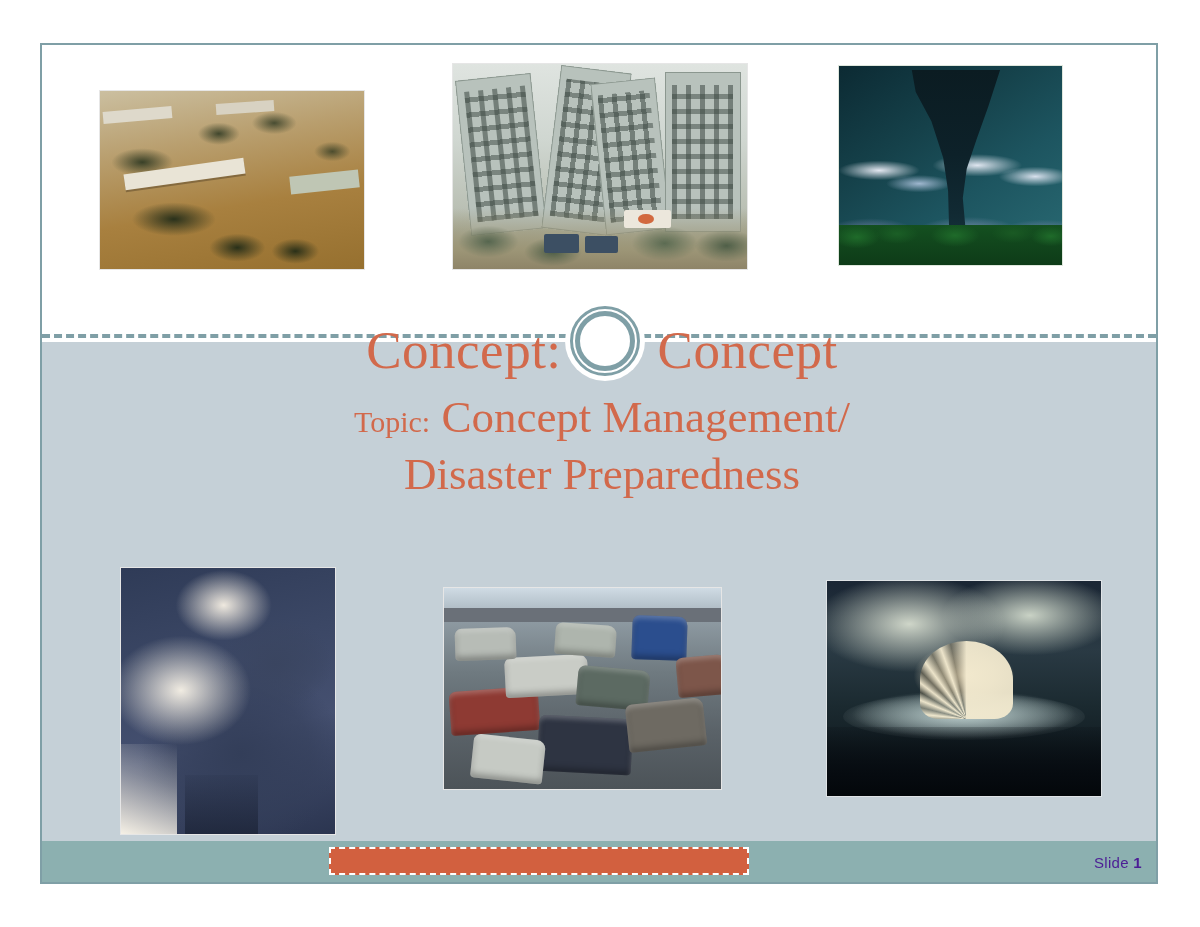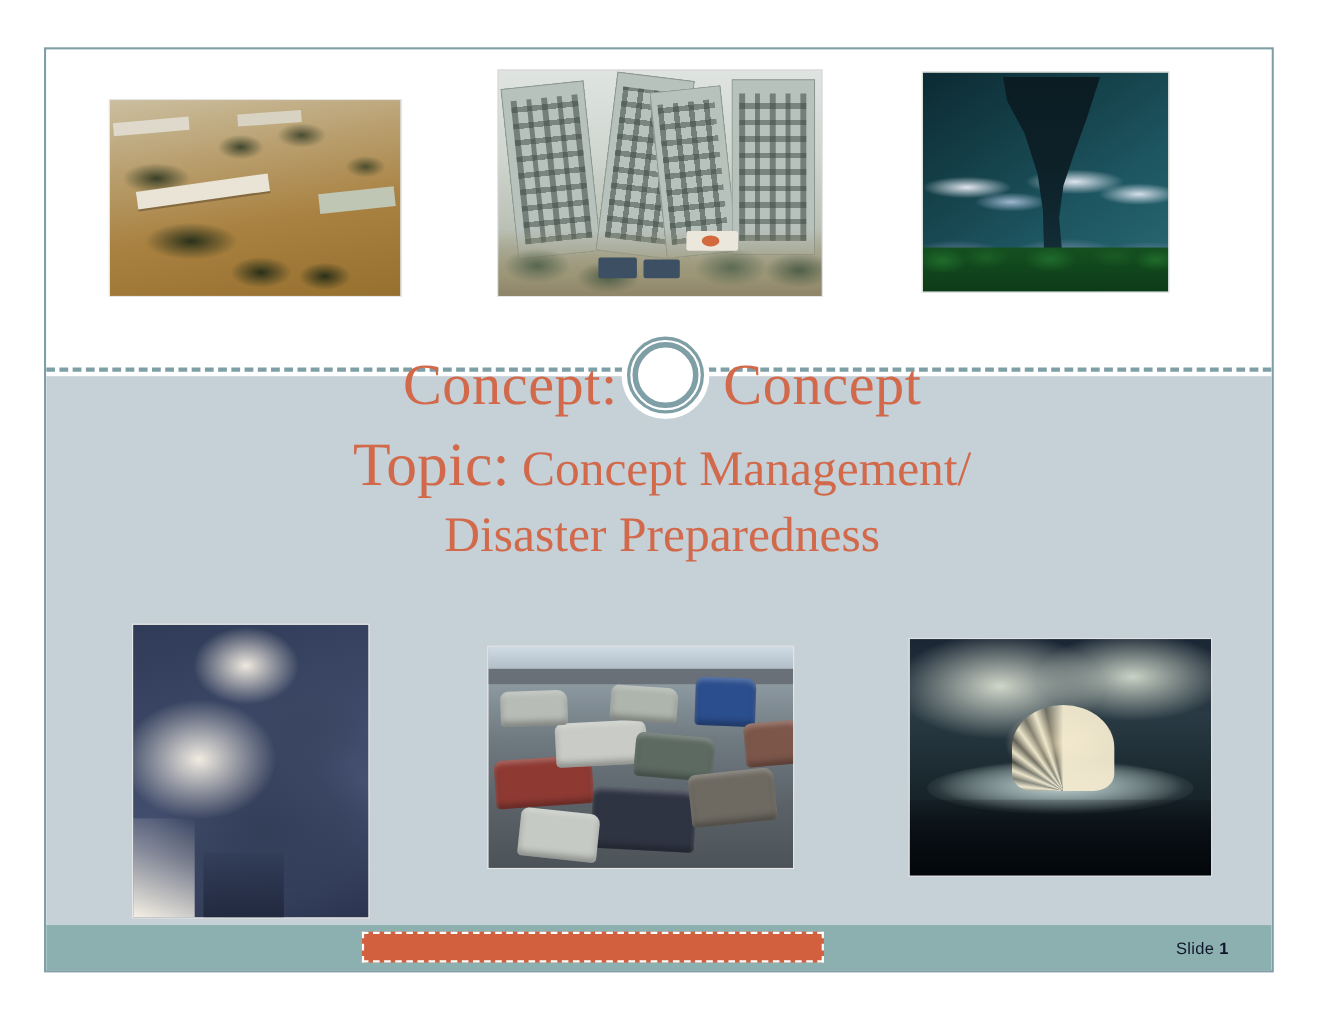--- a/index.html
+++ b/index.html
@@ -105,21 +105,21 @@
     font-size: 53px;
     letter-spacing: 0.5px;
     white-space: nowrap;
   }
   .title-line1 .gap { display: inline-block; width: 96px; }
   .title-line2 {
     font-size: 45px;
     margin-top: 12px;
     white-space: nowrap;
   }
-  .title-line2 .label { font-size: 56px; }
+  .title-line2 .label { font-size: 30px; }
   .title-line3 {
     font-size: 45px;
     margin-top: 6px;
   }
 
   
   .photo {
     position: absolute;
     overflow: hidden;
     background: #cfcfcf;
@@ -307,25 +307,25 @@
     left: 287px;
     bottom: 7px;
     width: 420px;
     height: 28px;
     background: #d2603f;
     border: 2px dashed #ffffff;
     box-sizing: border-box;
   }
   .slide-number {
     position: absolute;
-    right: 39px;
+    right: 14px;
     bottom: 11px;
     font-family: "Liberation Sans", sans-serif;
     font-size: 15px;
-    color: #0f172a;
+    color: #4c1d95;
     letter-spacing: .3px;
   }
   .slide-number b { font-weight: 700; }
 </style>
 </head>
 <body>
 
 <div id="slide">
 
   <div class="band-white"></div>

